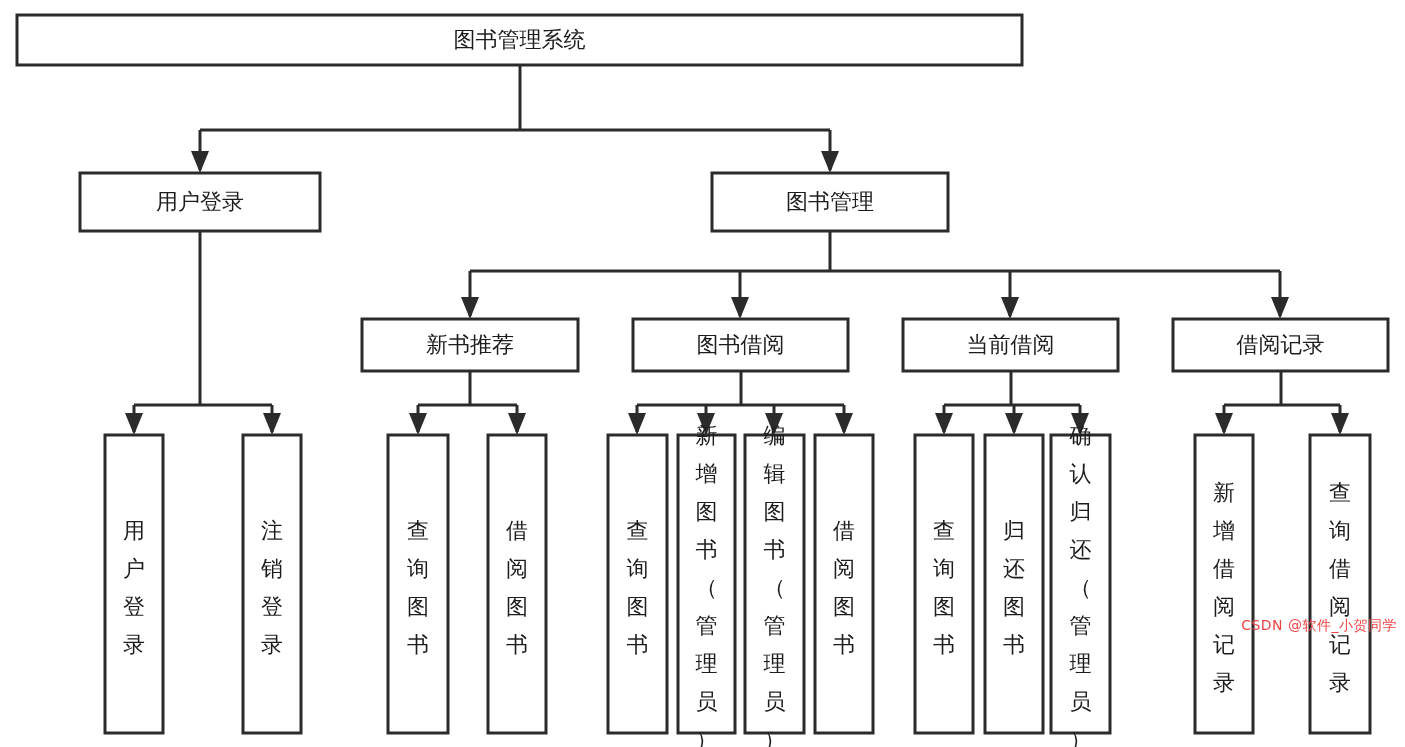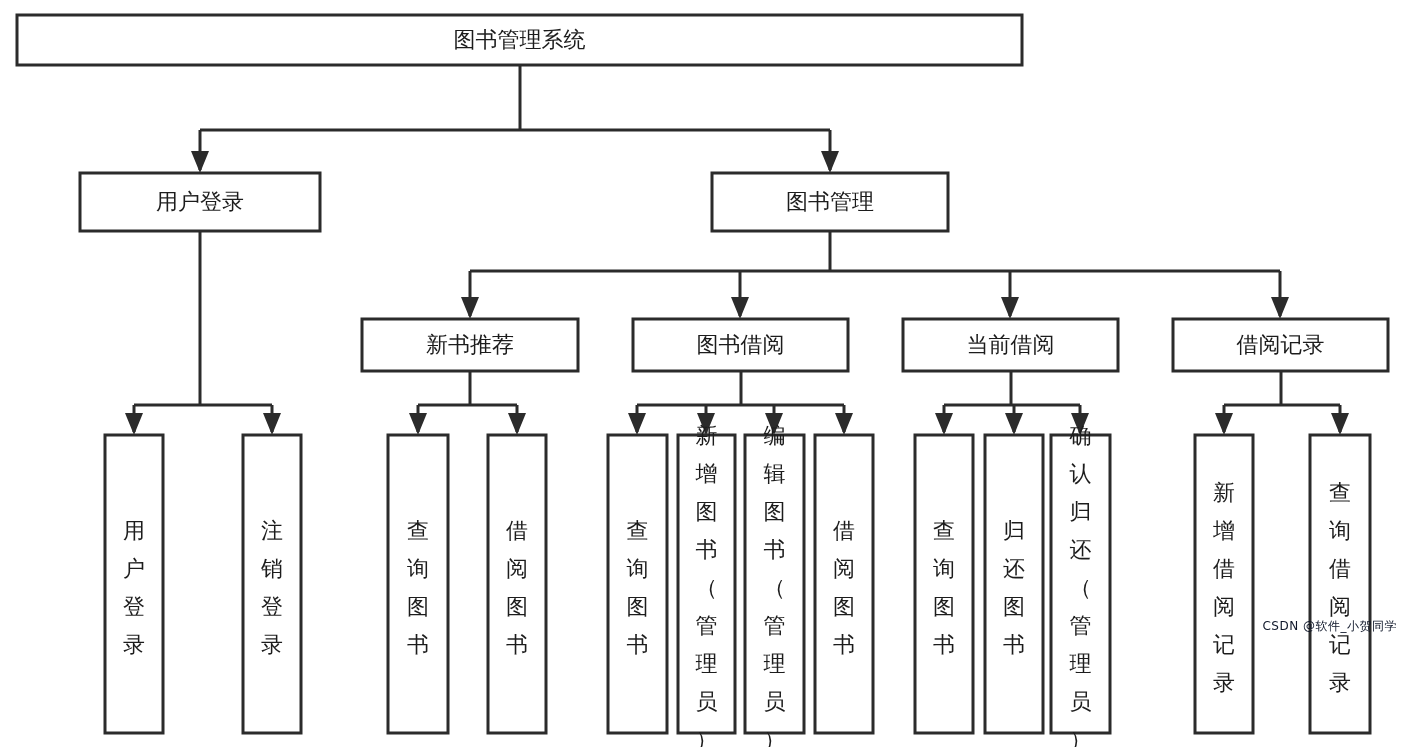--- a/index.html
+++ b/index.html
@@ -53,22 +53,22 @@
     font-family: "DejaVu Sans", "Liberation Sans", sans-serif;
     font-size: 22px;
     fill: #1c1c1c;
     text-anchor: middle;
   }
   .watermark {
     position: absolute;
     right: 8px;
     bottom: 6px;
     font-family: "DejaVu Sans", "Liberation Sans", sans-serif;
-    font-size: 12px;
-    color: #0f172a;
+    font-size: 14px;
+    color: #ef4444;
     white-space: nowrap;
     letter-spacing: 0.5px;
     pointer-events: none;
   }
 </style>
 </head>
 <body>
 
 <div id="diagram-root">
 

